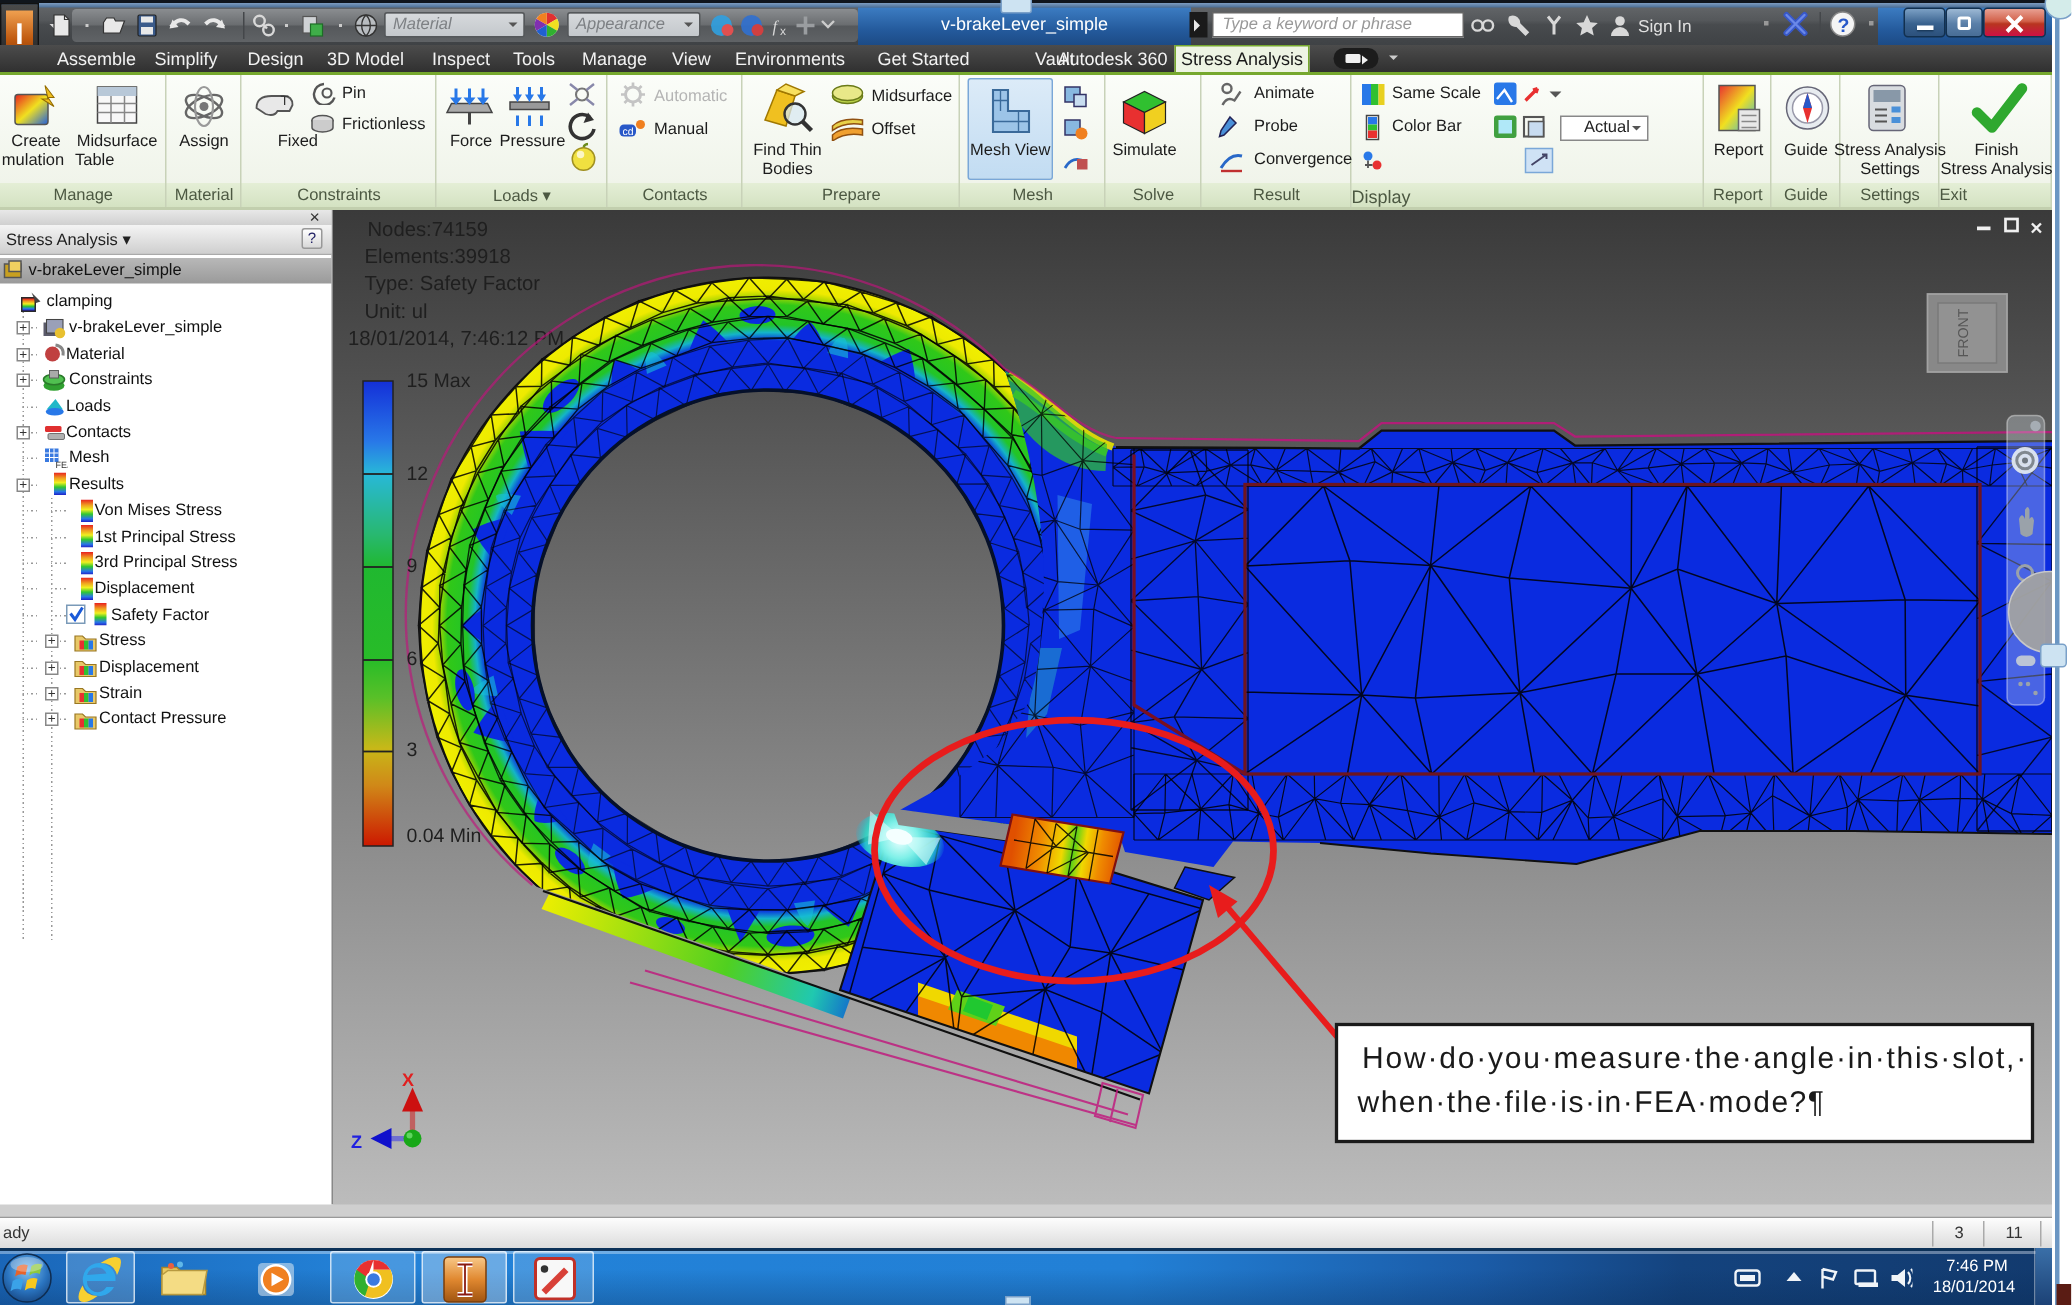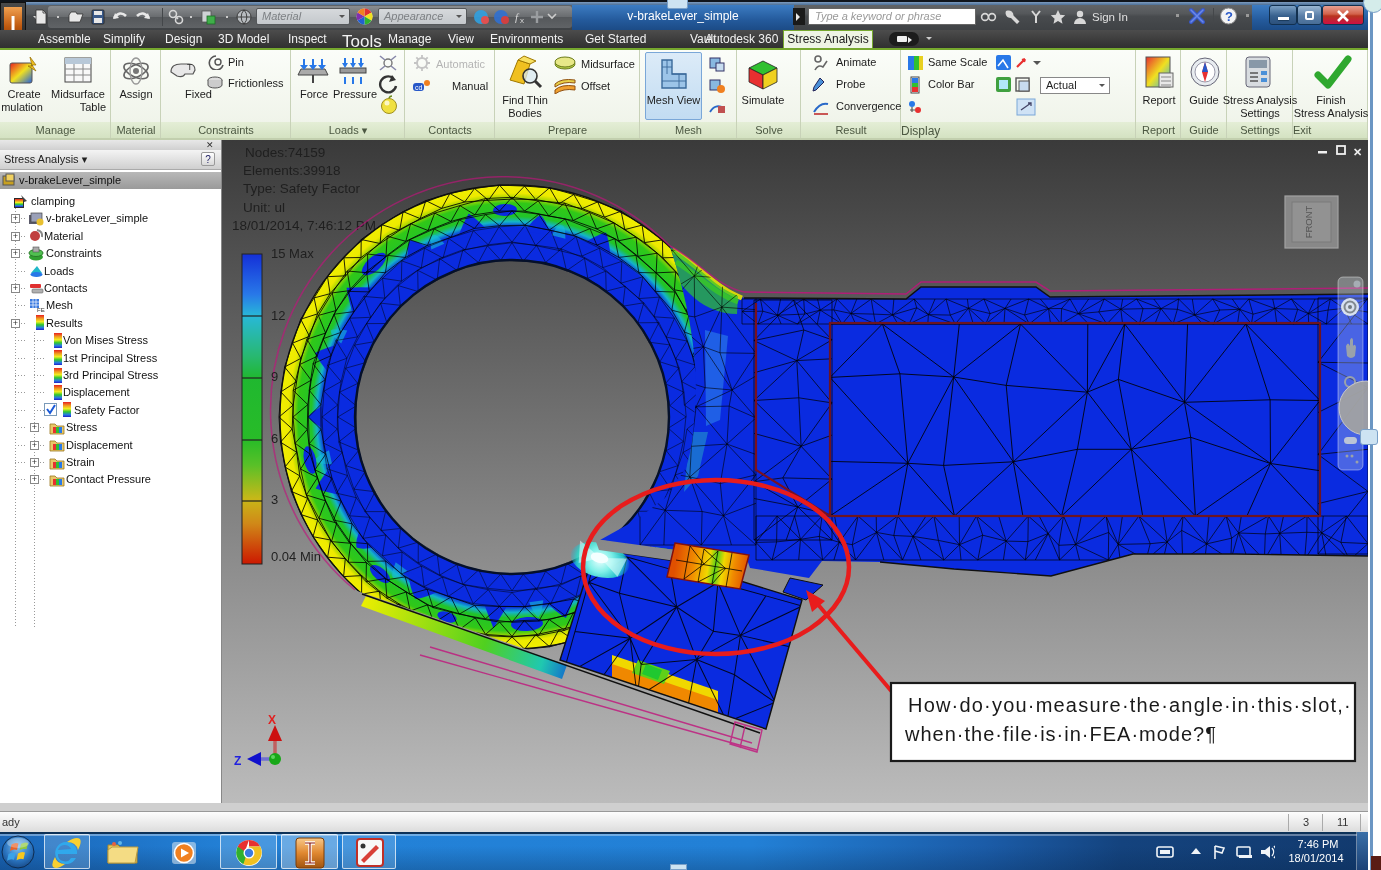--- a/index.html
+++ b/index.html
@@ -117,21 +117,21 @@
           <path d="M3,2 L13,12 M13,2 L3,12" stroke="#fff" stroke-width="2.6"></path>
         </svg>
       </div>
     </div>
     <div class="abs" style="left:0;top:30px;width:1368px;height:18px;background:linear-gradient(#4c4c4c,#303030)">
       <div class="txt" style="left:38px;top:2px;font-size:12px;color:#f2f2f2">Assemble</div>
       <div class="txt" style="left:103px;top:2px;font-size:12px;color:#f2f2f2">Simplify</div>
       <div class="txt" style="left:165px;top:2px;font-size:12px;color:#f2f2f2">Design</div>
       <div class="txt" style="left:218px;top:2px;font-size:12px;color:#f2f2f2">3D Model</div>
       <div class="txt" style="left:288px;top:2px;font-size:12px;color:#f2f2f2">Inspect</div>
-      <div class="txt" style="left:342px;top:2px;font-size:17px;color:#f2f2f2">Tools</div>
+      <div class="txt" style="left:342px;top:2px;font-size:12px;color:#f2f2f2">Tools</div>
       <div class="txt" style="left:388px;top:2px;font-size:12px;color:#f2f2f2">Manage</div>
       <div class="txt" style="left:448px;top:2px;font-size:12px;color:#f2f2f2">View</div>
       <div class="txt" style="left:490px;top:2px;font-size:12px;color:#f2f2f2">Environments</div>
       <div class="txt" style="left:585px;top:2px;font-size:12px;color:#f2f2f2">Get Started</div>
       <div class="txt" style="left:690px;top:2px;font-size:12px;color:#f2f2f2">Vault</div>
       <div class="txt" style="left:705px;top:2px;font-size:12px;color:#f2f2f2">Autodesk 360</div>
       <div class="abs" style="left:783px;top:0;width:90px;height:18px;background:#eef4e4;border:1px solid #76a82e;border-bottom:none;font-size:12px;color:#1a1a1a;text-align:center;line-height:16px">Stress Analysis</div>
       <div class="abs" style="left:889px;top:2px;width:30px;height:14px;background:#1c1c1c;border-radius:7px">
         <div class="abs" style="left:8px;top:4px;width:10px;height:6px;background:#f0f0f0;border-radius:1px"></div>
         <div class="abs" style="left:19px;top:4.5px;width:0;height:0;border:3px solid transparent;border-left:4px solid #f0f0f0"></div>
@@ -182,21 +182,21 @@
         <path d="M22,2 l6,8 h-4 l4,6 -8,-5 h4 Z" fill="#f0c020" stroke="#946c00" stroke-width="0.7"></path>
       </svg>
       <div class="txt" style="left:0px;top:38px;width:48px;text-align:center;font-size:11px;color:#1c1c1c">Create</div>
       <div class="txt" style="left:-6px;top:51px;width:56px;text-align:center;font-size:11px;color:#1c1c1c">mulation</div>
       <svg class="abs" style="left:62px;top:5px" width="32" height="32" viewBox="0 0 32 32">
         <rect x="3" y="3" width="26" height="24" fill="#f8f8f8" stroke="#444"></rect>
         <rect x="3" y="3" width="26" height="6" fill="#b8c8d8"></rect>
         <path d="M3,14 h26 M3,20 h26 M12,9 v18 M21,9 v18" stroke="#888" stroke-width="1"></path>
       </svg>
       <div class="txt" style="left:50px;top:38px;width:56px;text-align:center;font-size:11px;color:#1c1c1c">Midsurface</div>
-      <div class="txt" style="left:50px;top:51px;width:56px;text-align:right;font-size:11px;color:#1c1c1c">Table</div>
+      <div class="txt" style="left:50px;top:51px;width:56px;text-align:left;font-size:11px;color:#1c1c1c">Table</div>
       <svg class="abs" style="left:120px;top:5px" width="32" height="32" viewBox="0 0 32 32">
         <ellipse cx="16" cy="16" rx="13" ry="6" fill="none" stroke="#666" stroke-width="1.6" transform="rotate(25 16 16)"></ellipse>
         <ellipse cx="16" cy="16" rx="13" ry="6" fill="none" stroke="#666" stroke-width="1.6" transform="rotate(-25 16 16)"></ellipse>
         <ellipse cx="16" cy="16" rx="13" ry="6" fill="none" stroke="#999" stroke-width="1.4" transform="rotate(90 16 16)"></ellipse>
         <circle cx="16" cy="16" r="3" fill="#777"></circle>
       </svg>
       <div class="txt" style="left:108px;top:38px;width:56px;text-align:center;font-size:11px;color:#1c1c1c">Assign</div>
       <svg class="abs" style="left:167px;top:8px" width="30" height="26" viewBox="0 0 30 26">
         <path d="M4,14 q0,-8 10,-8 l8,0 q6,0 6,6 l-2,4 -8,0 q-2,4 -8,2 Z" fill="#e8e8e8" stroke="#555" stroke-width="1.2"></path>
         <text x="20" y="12" font-size="9" fill="#333">T</text>
@@ -241,21 +241,21 @@
       <svg class="abs" style="left:413px;top:4px" width="18" height="18" viewBox="0 0 18 18">
         <circle cx="9" cy="9" r="5" fill="none" stroke="#c4c4c4" stroke-width="2"></circle>
         <path d="M9,1 v3 M9,14 v3 M1,9 h3 M14,9 h3 M3.3,3.3 l2.1,2.1 M12.6,12.6 l2.1,2.1 M3.3,14.7 l2.1,-2.1 M12.6,5.4 l2.1,-2.1" stroke="#c4c4c4" stroke-width="1.8"></path>
       </svg>
       <div class="txt" style="left:436px;top:8px;font-size:11px;color:#b4b4b4">Automatic</div>
       <svg class="abs" style="left:412px;top:27px" width="20" height="18" viewBox="0 0 20 18">
         <rect x="1" y="6" width="11" height="8" rx="3" fill="#2858c8"></rect>
         <text x="3" y="13" font-size="7" fill="#fff">cd</text>
         <circle cx="15" cy="6" r="3" fill="#f08020"></circle>
       </svg>
-      <div class="txt" style="left:452px;top:30px;font-size:11px;color:#1c1c1c">Manual</div>
+      <div class="txt" style="left:436px;top:30px;font-size:11px;color:#1c1c1c">Manual</div>
       <svg class="abs" style="left:504px;top:4px" width="42" height="40" viewBox="0 0 42 40">
         <path d="M6,26 L14,6 L26,10 L20,30 Z" fill="#f0c020" stroke="#a07800"></path>
         <path d="M14,6 L20,2 L32,7 L26,10 Z" fill="#f8e060" stroke="#a07800"></path>
         <circle cx="26" cy="22" r="7" fill="#d8e8f0" fill-opacity="0.75" stroke="#333" stroke-width="1.6"></circle>
         <path d="M31,27 l6,6" stroke="#333" stroke-width="3"></path>
       </svg>
       <div class="txt" style="left:496px;top:44px;width:58px;text-align:center;font-size:11px;color:#1c1c1c">Find Thin</div>
       <div class="txt" style="left:496px;top:57px;width:58px;text-align:center;font-size:11px;color:#1c1c1c">Bodies</div>
       <svg class="abs" style="left:553px;top:6px" width="24" height="16" viewBox="0 0 24 16">
         <ellipse cx="12" cy="8" rx="10" ry="5" fill="#b8d048" stroke="#6a7a18"></ellipse>
@@ -328,21 +328,21 @@
         <path d="M3,12 l5,-6 5,8" stroke="#fff" stroke-width="1.6" fill="none"></path>
         <path d="M22,13 l8,-8 m0,0 l-3,1 m3,-1 l-1,3" stroke="#e83030" stroke-width="2.2" fill="none"></path>
         <path d="M38,7 l4,4 4,-4" fill="#555"></path>
       </svg>
       <svg class="abs" style="left:995px;top:26px" width="40" height="18" viewBox="0 0 40 18">
         <rect x="1" y="1" width="15" height="15" rx="2" fill="#40a040"></rect>
         <rect x="4" y="4" width="9" height="9" fill="#b0e8f8"></rect>
         <rect x="21" y="2" width="13" height="13" fill="none" stroke="#555" stroke-width="1.4"></rect>
         <rect x="24" y="5" width="10" height="10" fill="#c8dcf0" stroke="#555"></rect>
       </svg>
-      <div class="abs" style="left:1040px;top:27px;width:70px;height:17px;background:#fff;border:1px solid #888;font-size:11px;color:#222;line-height:15px;padding-left:5px">Actual<span style="position:absolute;right:4px;top:6px;width:0;height:0;border:3.5px solid transparent;border-top-color:#555"></span></div>
+      <div class="abs" style="left:1040px;top:27px;width:59px;height:17px;background:#fff;border:1px solid #888;font-size:11px;color:#222;line-height:15px;padding-left:15px">Actual<span style="position:absolute;right:4px;top:6px;width:0;height:0;border:3.5px solid transparent;border-top-color:#555"></span></div>
       <svg class="abs" style="left:1016px;top:48px" width="20" height="18" viewBox="0 0 20 18">
         <rect x="1" y="1" width="18" height="16" fill="#cfe2f5" stroke="#7aa7d8"></rect>
         <path d="M5,12 l10,-7 m-3,0 h3 v3" stroke="#446" stroke-width="1.3" fill="none"></path>
       </svg>
       <svg class="abs" style="left:1143px;top:5px" width="34" height="36" viewBox="0 0 34 36">
         <defs>
           <linearGradient id="rg2" x1="0" y1="0" x2="1" y2="1">
             <stop offset="0" stop-color="#e83030"></stop>
             <stop offset="0.5" stop-color="#f0e020"></stop>
             <stop offset="1" stop-color="#30b0e8"></stop>

